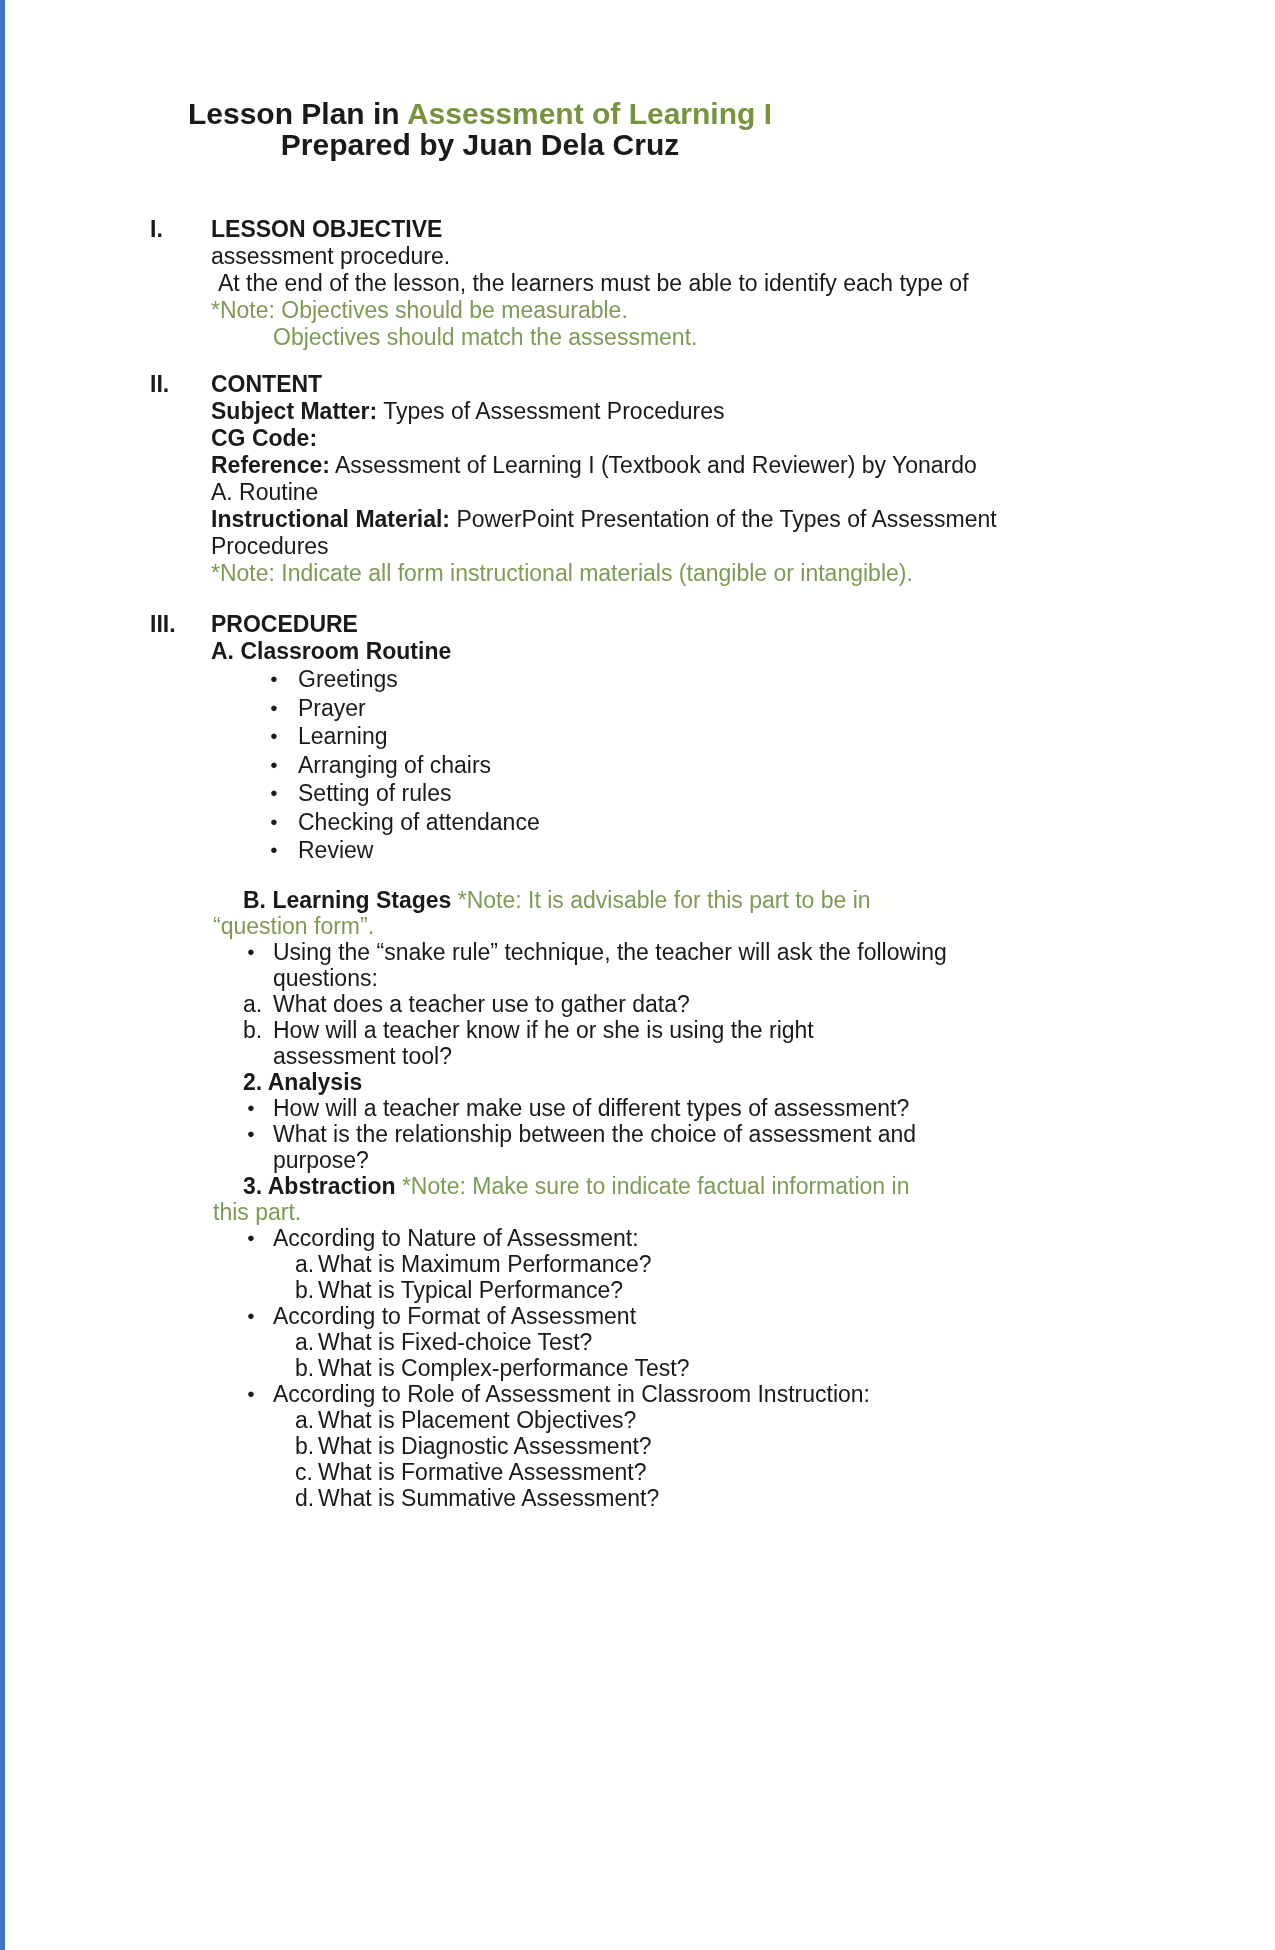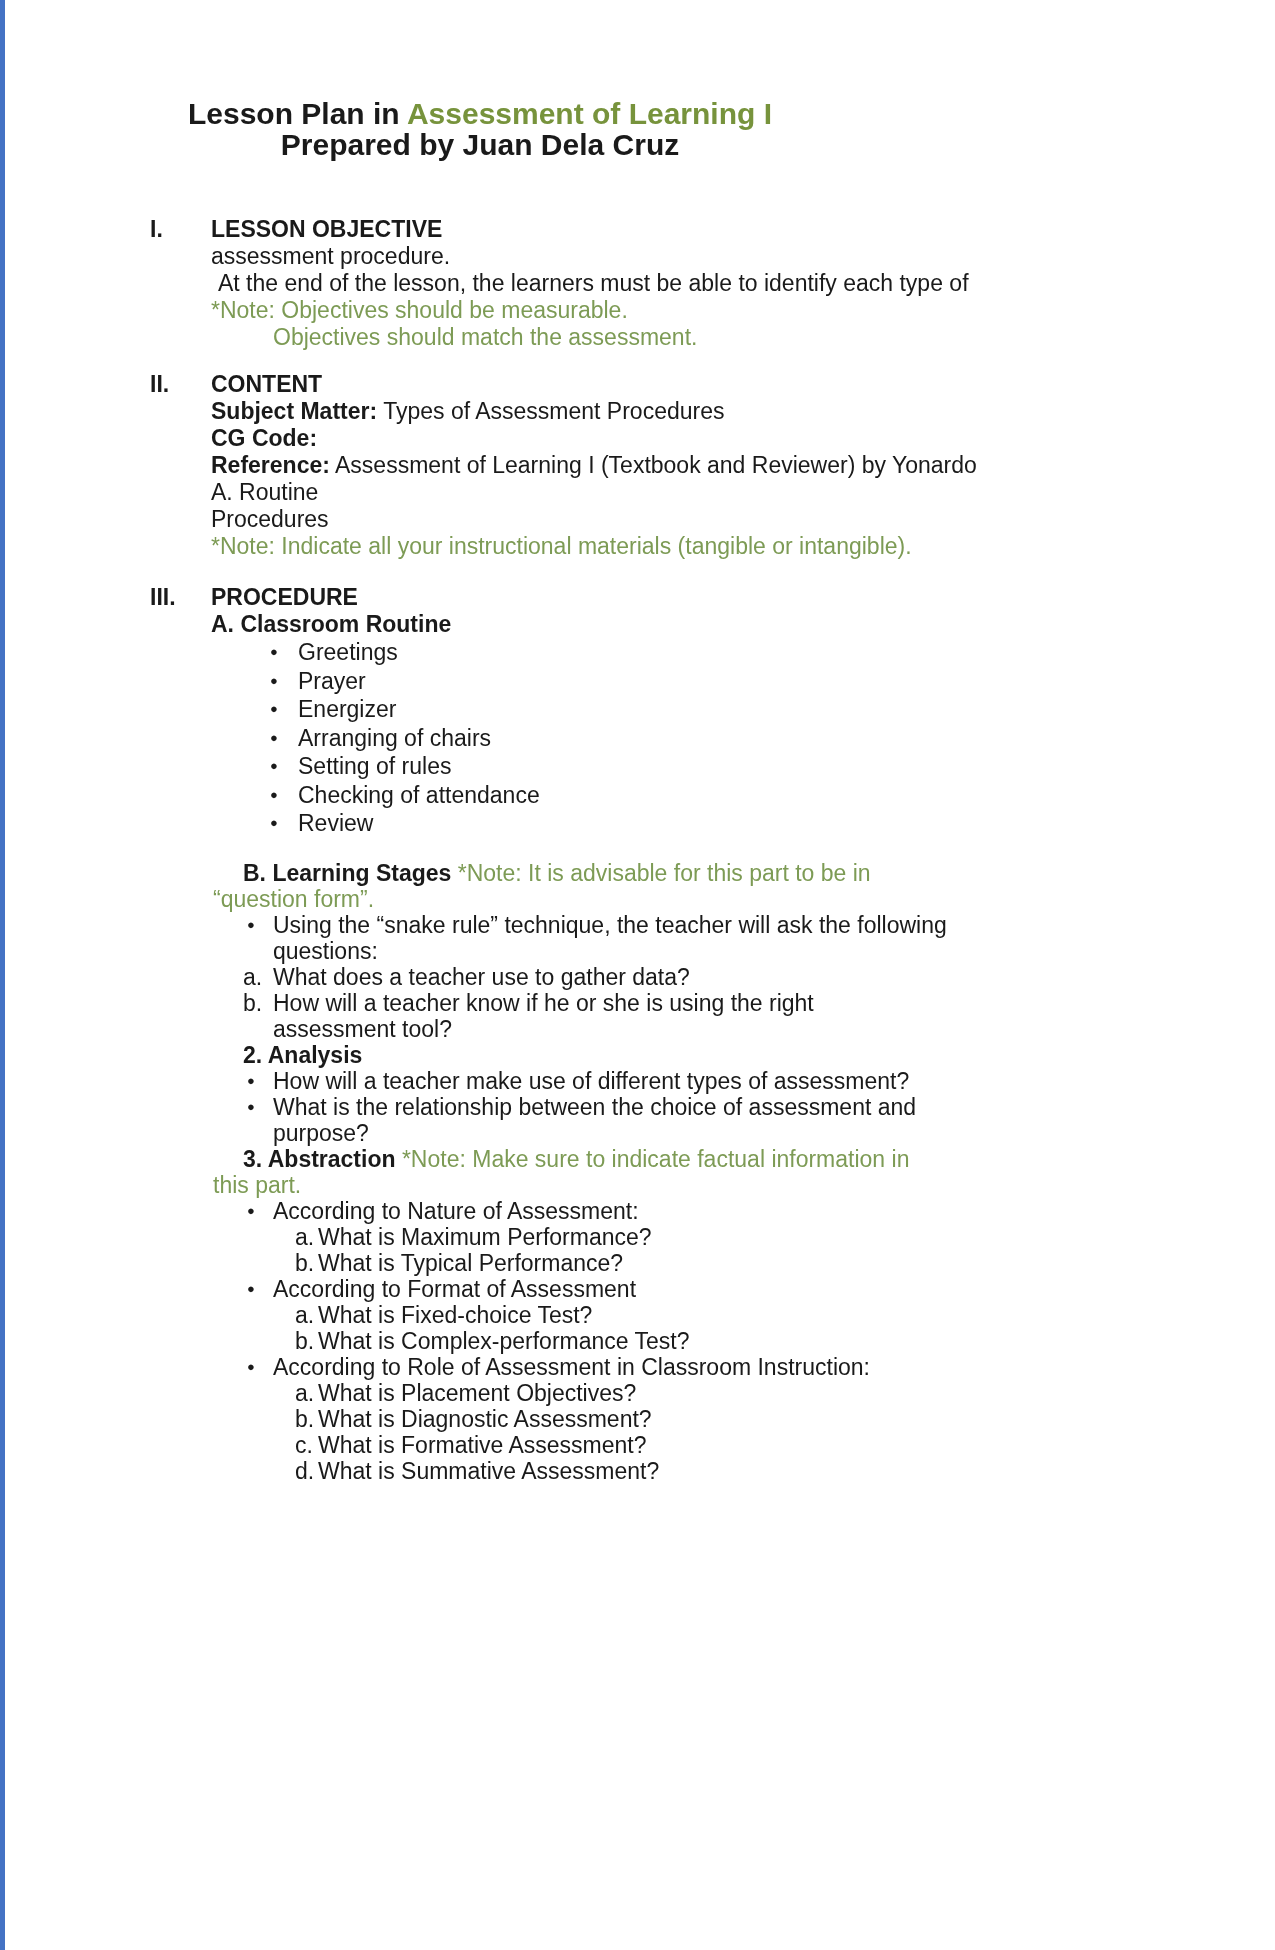--- a/index.html
+++ b/index.html
@@ -84,42 +84,46 @@
       <span>Types of Assessment Procedures</span>
     </div>
     <div class="line ml-body">
       <span class="b">CG Code:</span>
     </div>
     <div class="line ml-body">
       <span class="b">Reference:</span>
       <span>Assessment of Learning I (Textbook and Reviewer) by Yonardo</span>
     </div>
     <div class="line ml-body">A. Routine</div>
+    <div class="line ml-body">
+      <span class="b">Instructional Material:</span>
+      <span>PowerPoint Presentation of the Types of Assessment</span>
+    </div>
     <div class="line ml-body">Procedures</div>
-    <div class="line ml-body note">*Note: Indicate all your instructional materials (tangible or intangible).</div>
+    <div class="line ml-body note">*Note: Indicate all form instructional materials (tangible or intangible).</div>
   </div>
 
   <div class="sec3">
     <div class="row">
       <span class="numeral">III.</span>
       <span class="sec-head">PROCEDURE</span>
     </div>
     <div class="line ml-body b">A. Classroom Routine</div>
 
     <div class="li li-routine">
       <span class="mk bullet">●</span>
       <span class="line">Greetings</span>
     </div>
     <div class="li li-routine">
       <span class="mk bullet">●</span>
       <span class="line">Prayer</span>
     </div>
     <div class="li li-routine">
       <span class="mk bullet">●</span>
-      <span class="line">Energizer</span>
+      <span class="line">Learning</span>
     </div>
     <div class="li li-routine">
       <span class="mk bullet">●</span>
       <span class="line">Arranging of chairs</span>
     </div>
     <div class="li li-routine">
       <span class="mk bullet">●</span>
       <span class="line">Setting of rules</span>
     </div>
     <div class="li li-routine">

